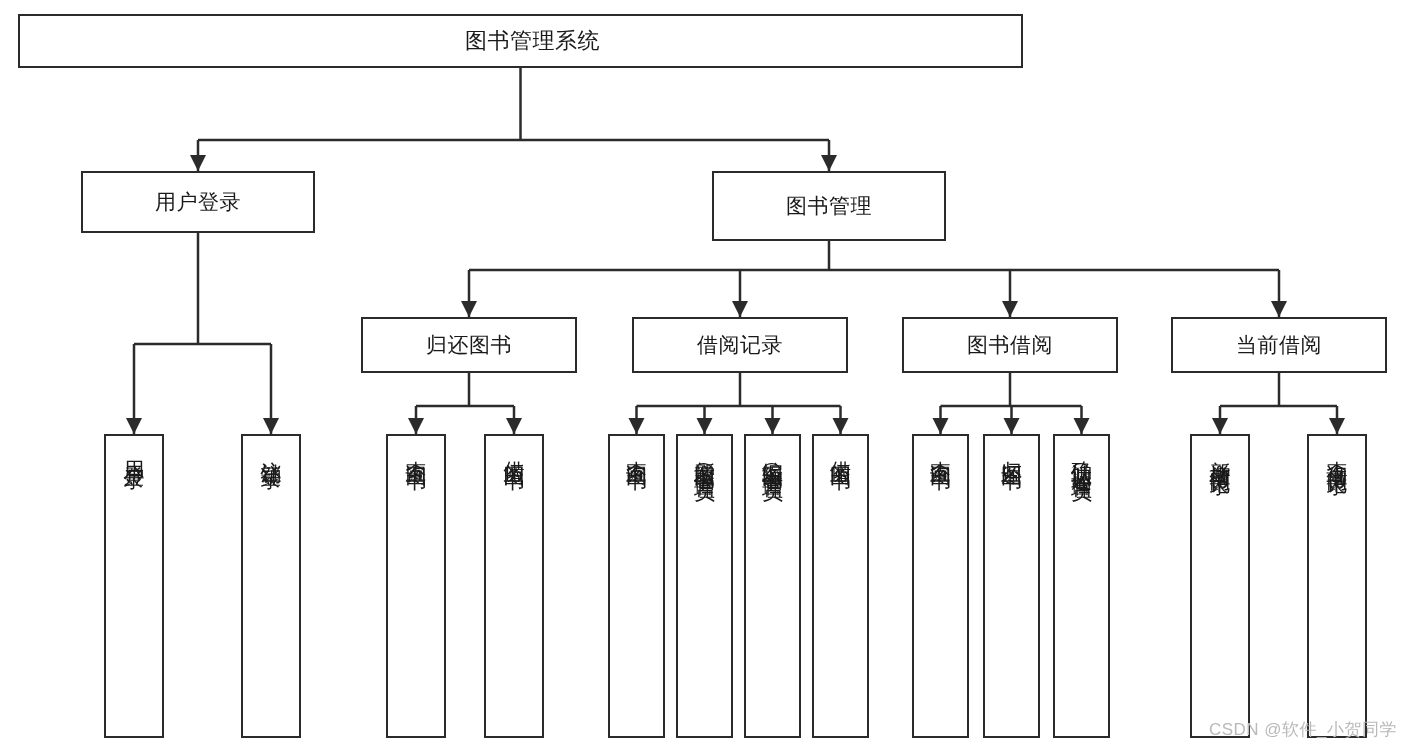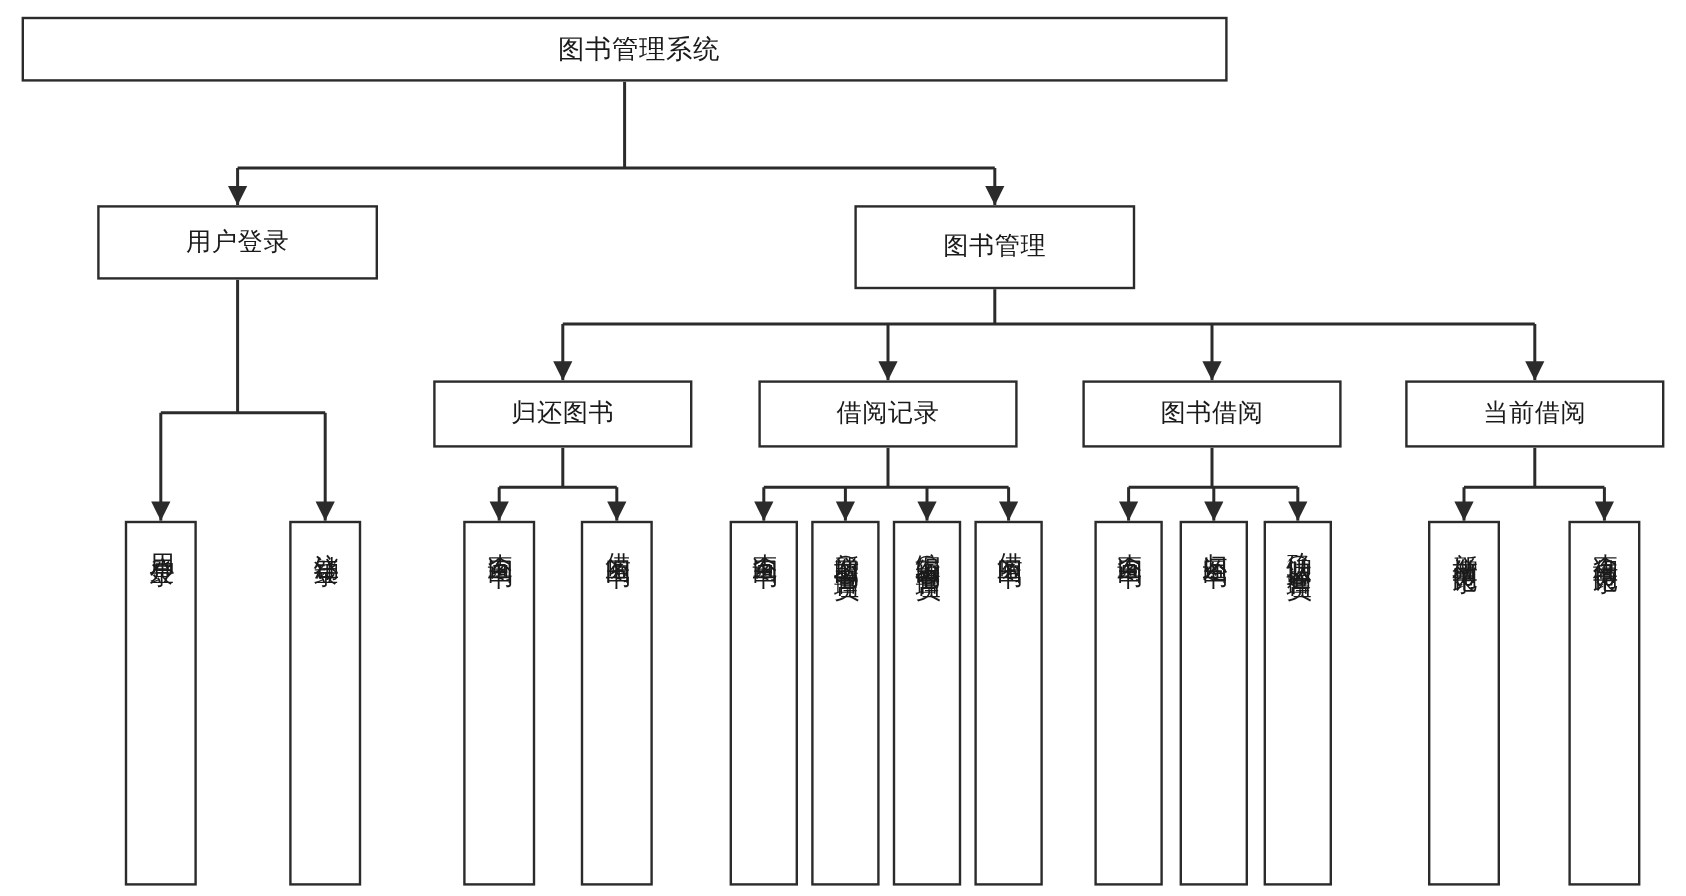--- a/index.html
+++ b/index.html
@@ -182,13 +182,14 @@
       <div class="node vert" style="left: 1053px; top: 434px; width: 57px; height: 304px; border-color: rgb(43, 43, 43); background: rgb(255, 255, 255); color: rgb(26, 26, 26);">
         <span class="label">确认归还（管理员）</span>
       </div>
       <div class="node vert" style="left: 1190px; top: 434px; width: 60px; height: 304px; border-color: rgb(43, 43, 43); background: rgb(255, 255, 255); color: rgb(26, 26, 26);">
         <span class="label">新增借阅记录</span>
       </div>
       <div class="node vert" style="left: 1307px; top: 434px; width: 60px; height: 304px; border-color: rgb(43, 43, 43); background: rgb(255, 255, 255); color: rgb(26, 26, 26);">
         <span class="label">查询借阅记录</span>
       </div>
     </div>
+  <div id="watermark">CSDN @软件_小贺同学</div>
 </div>
 
 </body></html>

